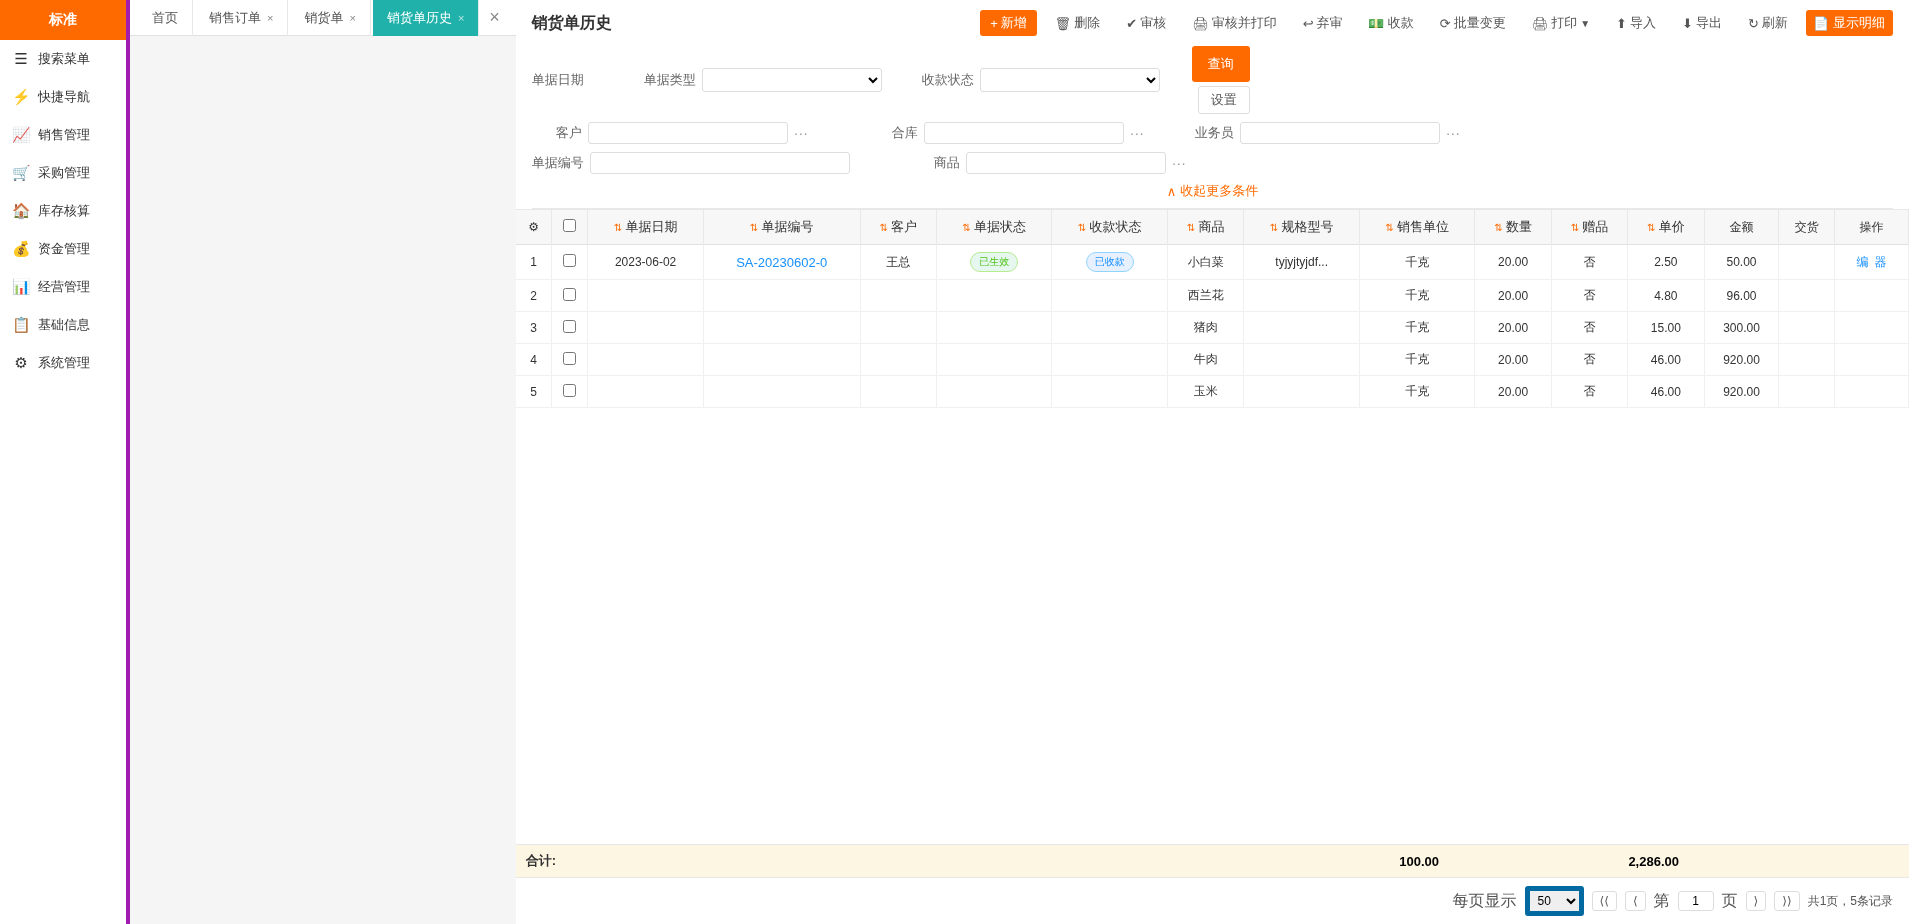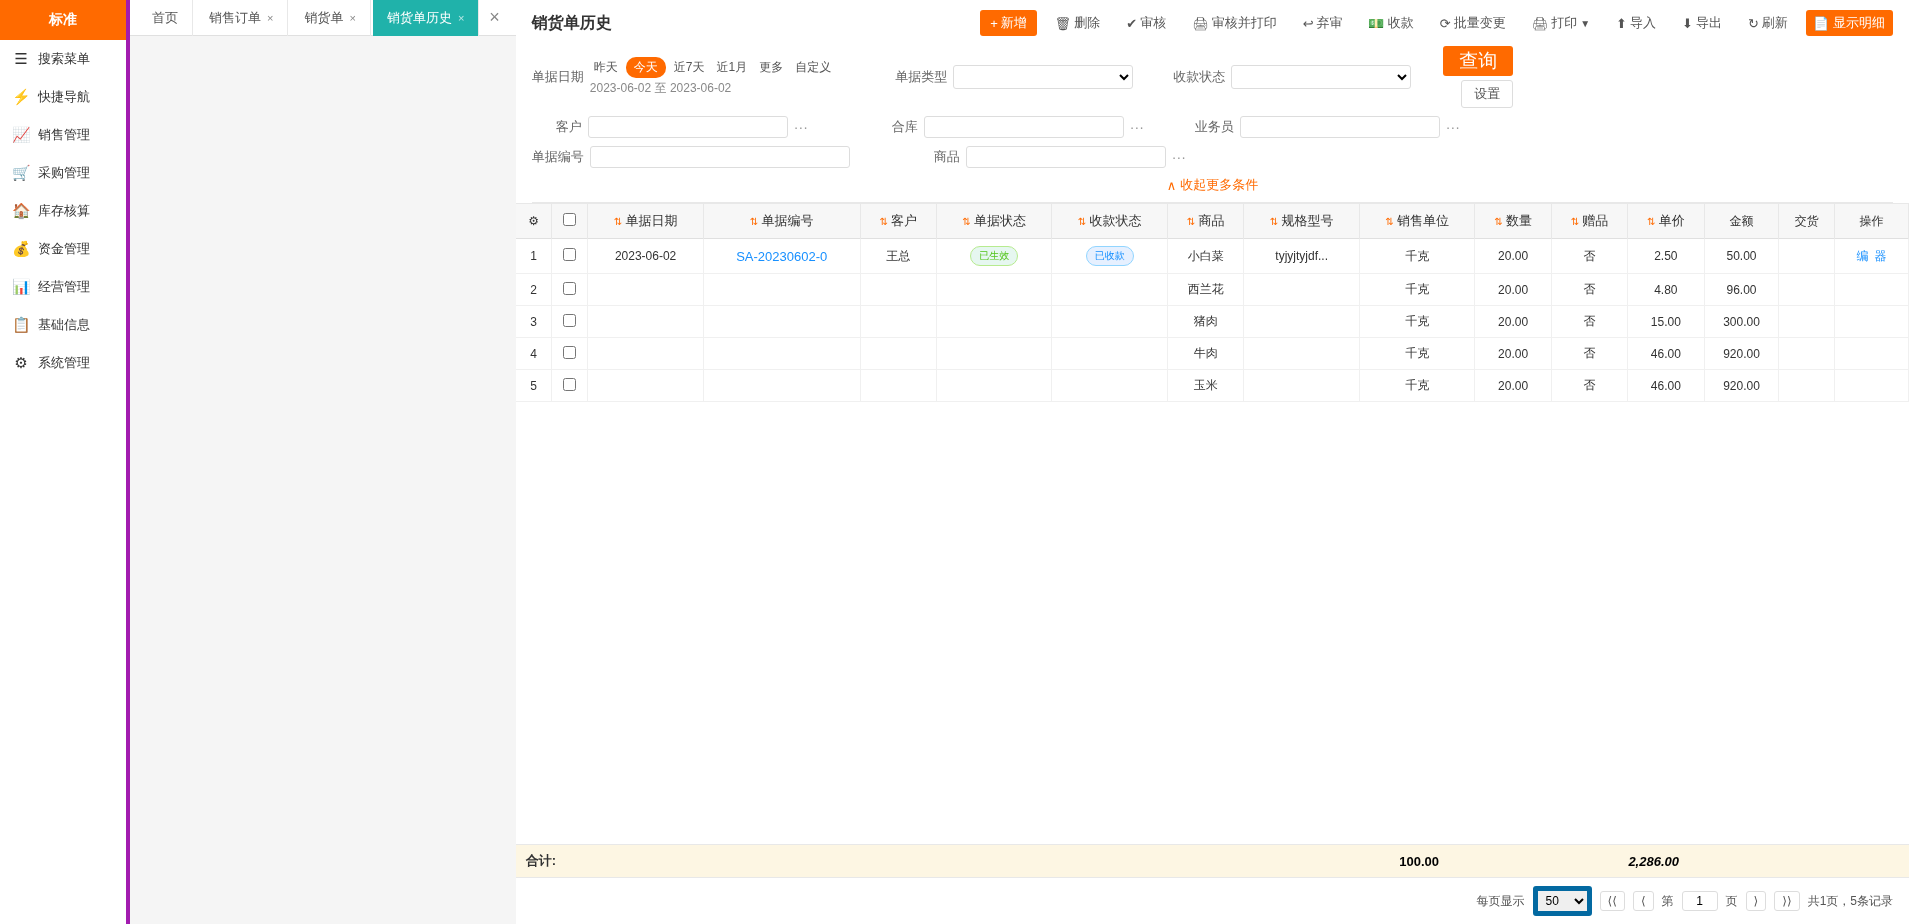--- a/index.html
+++ b/index.html
@@ -42,21 +42,21 @@
     .filter-select { border: 1px solid #ddd; border-radius: 3px; padding: 3px 8px; width: 180px; font-size: 12px; background: #fff; }
     .filter-date-group { display: flex; align-items: center; gap: 4px; }
     .date-preset { font-size: 12px; color: #555; cursor: pointer; padding: 2px 4px; }
     .date-preset.active { background: #ff6a00; color: #fff; border-radius: 10px; padding: 2px 8px; }
     .date-range { font-size: 12px; color: #888; margin-top: 2px; }
     .filter-more { display: flex; align-items: center; justify-content: center; }
     .collapse-btn { display: flex; align-items: center; gap: 4px; color: #ff6a00; cursor: pointer; font-size: 12px; }
     .ellipsis { color: #999; cursor: pointer; font-size: 14px; }
 
     
-    .query-btn { background: #ff6a00; color: #fff; border: none; border-radius: 3px; padding: 2px 16px; cursor: pointer; font-size: 19px; }
+    .query-btn { background: #ff6a00; color: #fff; border: none; border-radius: 3px; padding: 9px 16px; cursor: pointer; font-size: 13px; }
     .set-btn { background: #fff; color: #555; border: 1px solid #ddd; border-radius: 3px; padding: 4px 12px; cursor: pointer; font-size: 13px; margin-top: 4px; }
 
     
     .table-area { flex: 1; overflow: auto; background: #fff; margin: 0; }
     table { width: 100%; border-collapse: collapse; }
     thead tr { background: #f7f7f7; border-bottom: 1px solid #e0e0e0; }
     thead th { padding: 8px 6px; text-align: center; font-weight: normal; color: #333; border-right: 1px solid #e8e8e8; font-size: 12px; white-space: nowrap; position: sticky; top: 0; background: #f7f7f7; z-index: 1; }
     thead th .sort-icon { color: #ff6a00; font-size: 10px; }
     tbody tr { border-bottom: 1px solid #f0f0f0; }
     tbody td { padding: 7px 6px; text-align: center; color: #333; font-size: 12px; border-right: 1px solid #f0f0f0; }
@@ -64,25 +64,25 @@
     .badge-active { background: #e6f7f0; color: #52c41a; border: 1px solid #b7eb8f; }
     .badge-paid { background: #e6f0ff; color: #1890ff; border: 1px solid #91d5ff; }
     .link-text { color: #1890ff; cursor: pointer; text-decoration: none; }
     .op-btn { color: #1890ff; cursor: pointer; font-size: 12px; background: none; border: none; padding: 0 3px; }
 
     
     .table-footer { background: #fdf6e3; border-top: 1px solid #e8e8e8; padding: 7px 10px; display: flex; align-items: center; }
     .footer-total { display: flex; align-items: center; gap: 0; width: 100%; }
     .footer-label { color: #333; font-size: 13px; font-weight: bold; padding-right: 16px; }
     .footer-qty { min-width: 80px; text-align: right; font-weight: bold; padding-right: 60px; }
-    .footer-amount { min-width: 100px; text-align: right; font-weight: bold; padding-right: 20px; font-style: italic; }
+    .footer-amount { min-width: 100px; text-align: right; font-weight: bold; padding-right: 20px; }
 
     
     .pagination { background: #fff; border-top: 1px solid #e8e8e8; padding: 8px 16px; display: flex; align-items: center; justify-content: flex-end; gap: 8px; }
-    .pagination-label { color: #555; font-size: 12px; }
+    .pagination-label { color: #555; font-size: 16px; }
     .pagination-select { border: 5px solid #0369a1; border-radius: 3px; padding: 2px 4px; font-size: 12px; }
     .pagination-btn { border: 1px solid #ddd; background: #fff; border-radius: 3px; padding: 2px 7px; cursor: pointer; font-size: 12px; color: #555; }
     .pagination-info { color: #555; font-size: 12px; }
     .pagination-input { border: 1px solid #ddd; border-radius: 3px; width: 36px; text-align: center; padding: 2px 4px; font-size: 12px; }
 
     .settings-panel { display: flex; flex-direction: column; align-items: flex-end; margin-left: 12px; }
 
     
     ::-webkit-scrollbar { width: 6px; height: 6px; }
     ::-webkit-scrollbar-track { background: #f0f0f0; }
@@ -210,31 +210,20 @@
             </button>
           </div>
         </div>
       </div>
 
       <div class="filter-area" style="padding: 0 0 8px 0;">
         <div class="filter-row">
 
           <div class="filter-item">
             <span class="filter-label">单据日期</span>
-            <div style="display:flex;flex-direction:column;">
-              <div class="filter-date-group">
-                <span class="date-preset">昨天</span>
-                <span class="date-preset active">今天</span>
-                <span class="date-preset">近7天</span>
-                <span class="date-preset">近1月</span>
-                <span class="date-preset">更多</span>
-                <span class="date-preset">自定义</span>
-              </div>
-              <div class="date-range">2023-06-02 至 2023-06-02</div>
-            </div>
           </div>
 
           <div class="filter-item" style="margin-left:40px;">
             <span class="filter-label">单据类型</span>
             <div style="position:relative;display:inline-block;">
               <select class="filter-select">
                 <option value=""></option>
               </select>
             </div>
           </div>

